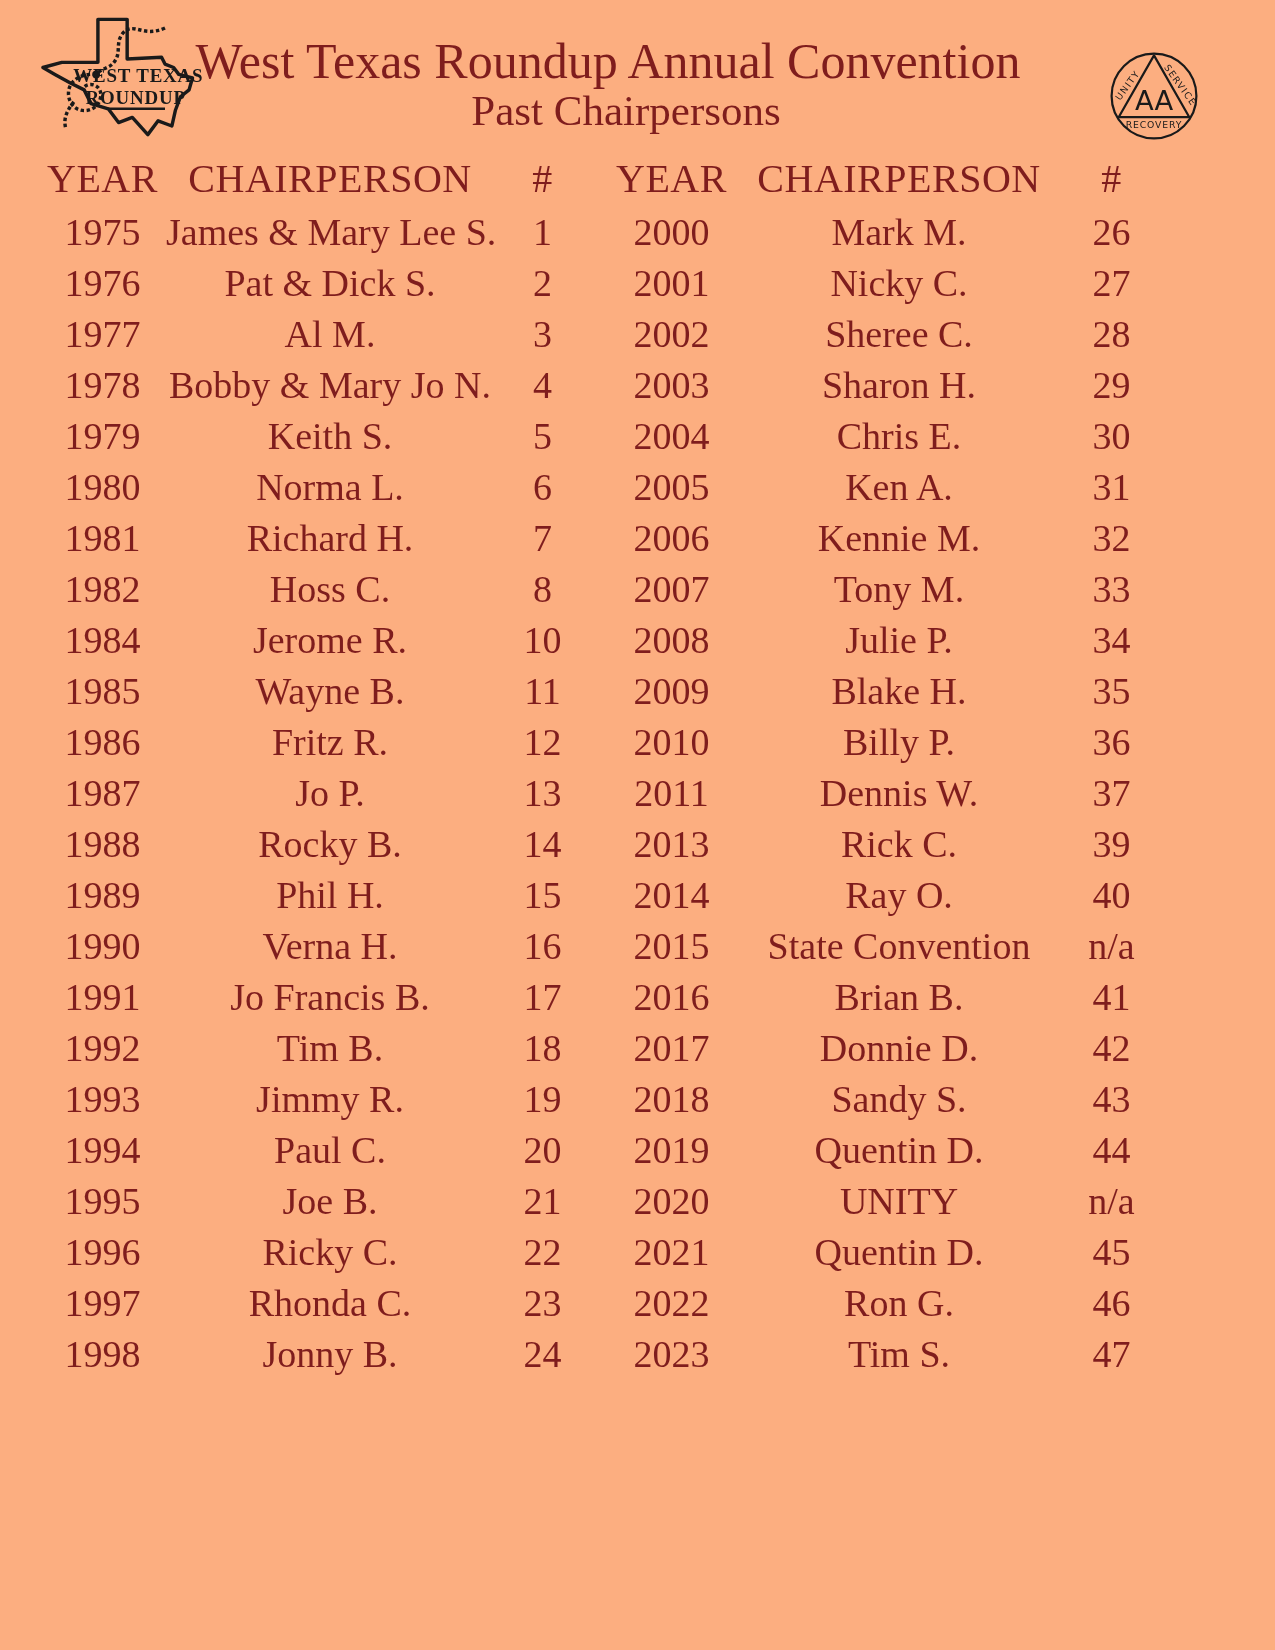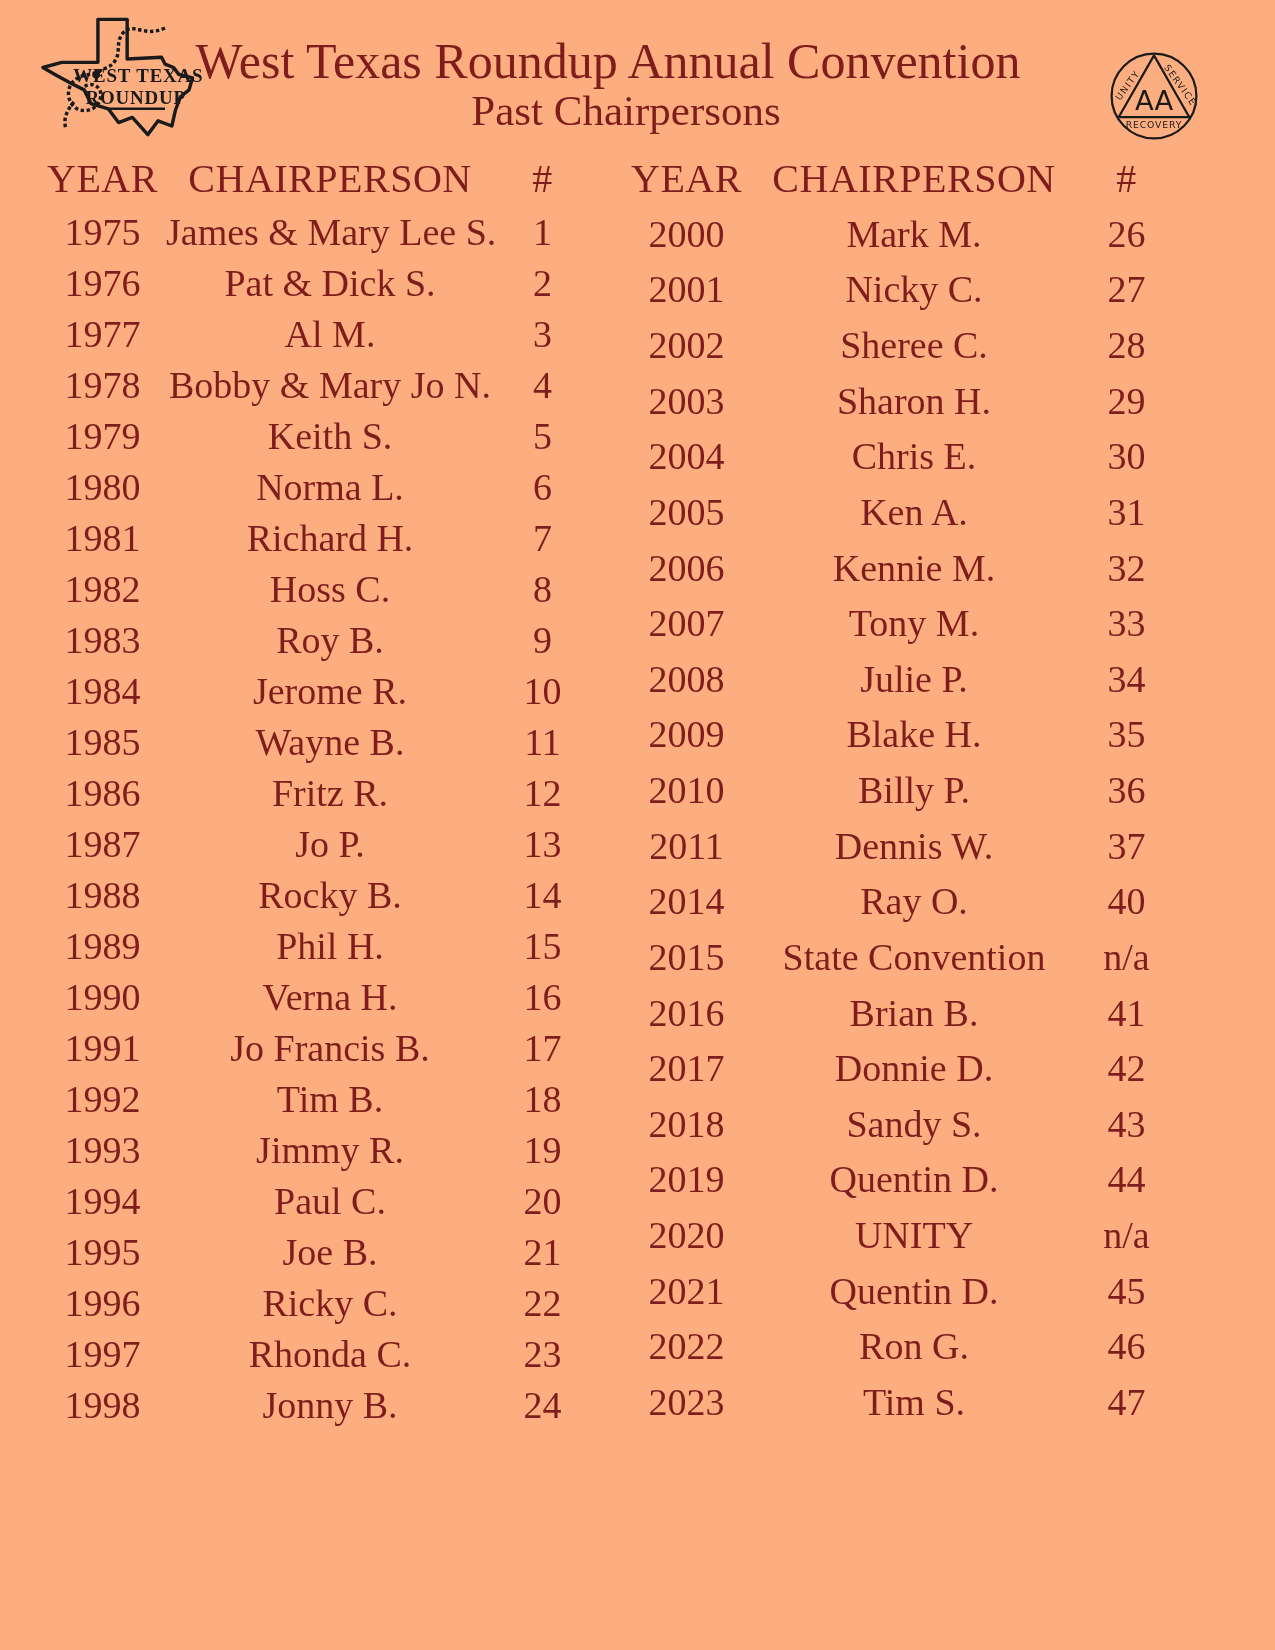--- a/index.html
+++ b/index.html
@@ -18,21 +18,21 @@
   }
   .title{font-size:50px;}
   .subtitle{font-size:43px;margin-left:36px;}
   .tx-logo{position:absolute;left:36px;top:14px;width:172px;height:138px;}
   .aa-logo{position:absolute;left:1101px;top:41px;width:106px;height:110px;}
   svg text{fill:#1a1a1a;}
   .logo-stroke{fill:none;stroke:#1a1a1a;}
   
   .tables{
     position:absolute;top:150px;left:40px;
-    display:flex;gap:34px;
+    display:flex;gap:19px;align-items:flex-end;
   }
   table{border-collapse:collapse;table-layout:fixed;width:550px;}
   col.c-year{width:125px;}
   col.c-chair{width:330px;}
   col.c-num{width:95px;}
   th{
     font-size:40px;font-weight:normal;
     height:54px;text-align:center;vertical-align:middle;
     letter-spacing:.5px;
   }
@@ -129,25 +129,20 @@
             <td>1981</td>
             <td>Richard H.</td>
             <td>7</td>
           </tr>
           <tr>
             <td>1982</td>
             <td>Hoss C.</td>
             <td>8</td>
           </tr>
           <tr>
-            <td>1983</td>
-            <td>Roy B.</td>
-            <td>9</td>
-          </tr>
-          <tr>
             <td>1984</td>
             <td>Jerome R.</td>
             <td>10</td>
           </tr>
           <tr>
             <td>1985</td>
             <td>Wayne B.</td>
             <td>11</td>
           </tr>
           <tr>
@@ -286,20 +281,25 @@
             <td>2010</td>
             <td>Billy P.</td>
             <td>36</td>
           </tr>
           <tr>
             <td>2011</td>
             <td>Dennis W.</td>
             <td>37</td>
           </tr>
           <tr>
+            <td>2013</td>
+            <td>Rick C.</td>
+            <td>39</td>
+          </tr>
+          <tr>
             <td>2014</td>
             <td>Ray O.</td>
             <td>40</td>
           </tr>
           <tr>
             <td>2015</td>
             <td>State Convention</td>
             <td>n/a</td>
           </tr>
           <tr>

